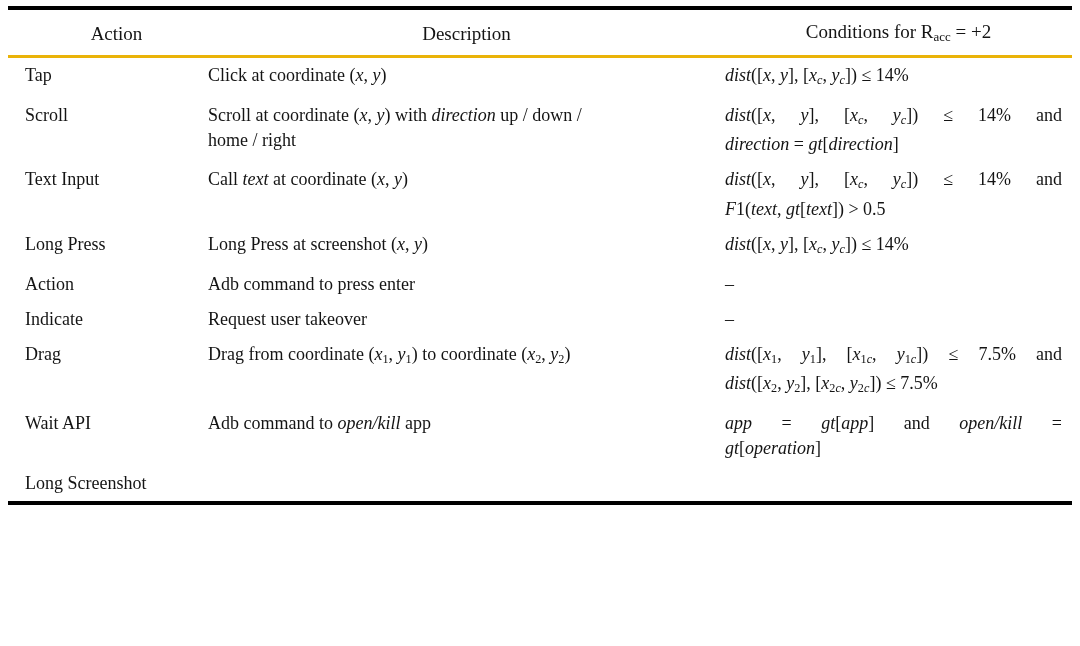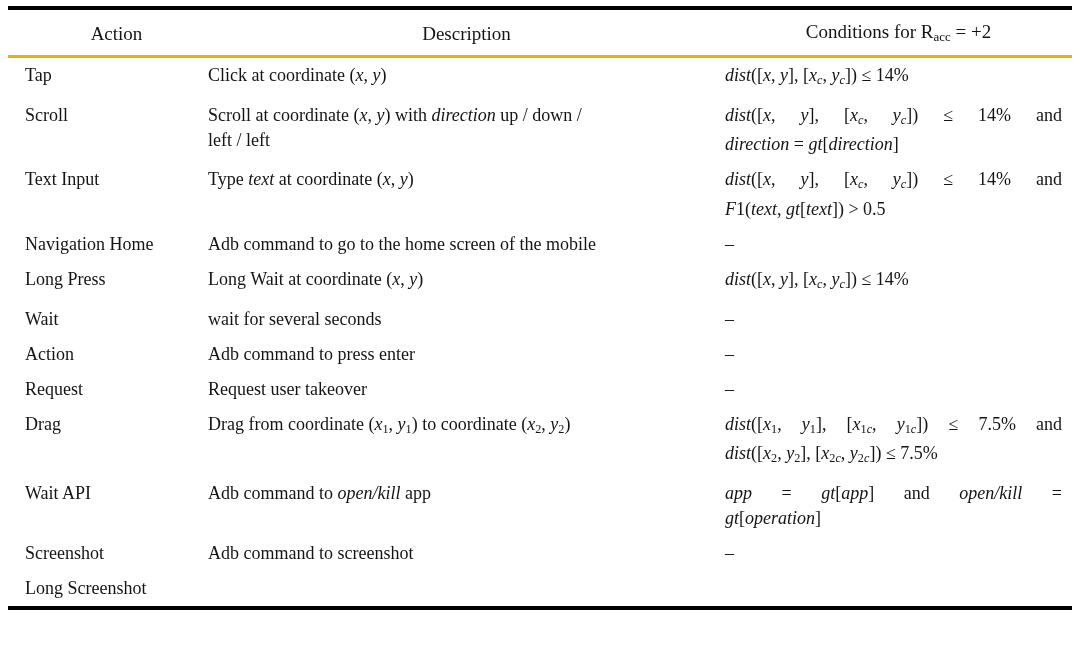--- a/index.html
+++ b/index.html
@@ -55,86 +55,64 @@
           <td class="cond">
             <div class="line"><span class="it">dist</span><span>([</span><span class="it">x</span><span>, </span><span class="it">y</span><span>], [</span><span class="it">x</span><span class="it sub">c</span><span>, </span><span class="it">y</span><span class="it sub">c</span><span>]) ≤ 14%</span></div>
           </td>
         </tr>
         <tr>
           <td class="action">
             <div class="line">Scroll</div>
           </td>
           <td class="desc">
             <div class="line"><span>Scroll at coordinate (</span><span class="it">x</span><span>, </span><span class="it">y</span><span>) with </span><span class="it">direction</span><span> up / down /</span></div>
-            <div class="line"><span>left / left</span></div>
+            <div class="line"><span>home / right</span></div>
           </td>
           <td class="cond">
             <div class="line j"><span class="it">dist</span><span>([</span><span class="it">x</span><span>, </span><span class="it">y</span><span>], [</span><span class="it">x</span><span class="it sub">c</span><span>, </span><span class="it">y</span><span class="it sub">c</span><span>]) ≤ 14% and</span></div>
             <div class="line"><span class="it">direction</span><span> = </span><span class="it">gt</span><span>[</span><span class="it">direction</span><span>]</span></div>
           </td>
         </tr>
         <tr>
           <td class="action">
             <div class="line">Text Input</div>
           </td>
           <td class="desc">
-            <div class="line"><span>Type </span><span class="it">text</span><span> at coordinate (</span><span class="it">x</span><span>, </span><span class="it">y</span><span>)</span></div>
+            <div class="line"><span>Call </span><span class="it">text</span><span> at coordinate (</span><span class="it">x</span><span>, </span><span class="it">y</span><span>)</span></div>
           </td>
           <td class="cond">
             <div class="line j"><span class="it">dist</span><span>([</span><span class="it">x</span><span>, </span><span class="it">y</span><span>], [</span><span class="it">x</span><span class="it sub">c</span><span>, </span><span class="it">y</span><span class="it sub">c</span><span>]) ≤ 14% and</span></div>
             <div class="line"><span class="it">F</span><span>1(</span><span class="it">text</span><span>, </span><span class="it">gt</span><span>[</span><span class="it">text</span><span>]) &gt; 0.5</span></div>
           </td>
         </tr>
         <tr>
           <td class="action">
-            <div class="line">Navigation Home</div>
-          </td>
-          <td class="desc">
-            <div class="line"><span>Adb command to go to the home screen of the mobile</span></div>
-          </td>
-          <td class="cond">
-            <div class="line"><span>–</span></div>
-          </td>
-        </tr>
-        <tr>
-          <td class="action">
             <div class="line">Long Press</div>
           </td>
           <td class="desc">
-            <div class="line"><span>Long Wait at coordinate (</span><span class="it">x</span><span>, </span><span class="it">y</span><span>)</span></div>
+            <div class="line"><span>Long Press at screenshot (</span><span class="it">x</span><span>, </span><span class="it">y</span><span>)</span></div>
           </td>
           <td class="cond">
             <div class="line"><span class="it">dist</span><span>([</span><span class="it">x</span><span>, </span><span class="it">y</span><span>], [</span><span class="it">x</span><span class="it sub">c</span><span>, </span><span class="it">y</span><span class="it sub">c</span><span>]) ≤ 14%</span></div>
-          </td>
-        </tr>
-        <tr>
-          <td class="action">
-            <div class="line">Wait</div>
-          </td>
-          <td class="desc">
-            <div class="line"><span>wait for several seconds</span></div>
-          </td>
-          <td class="cond">
-            <div class="line"><span>–</span></div>
           </td>
         </tr>
         <tr>
           <td class="action">
             <div class="line">Action</div>
           </td>
           <td class="desc">
             <div class="line"><span>Adb command to press enter</span></div>
           </td>
           <td class="cond">
             <div class="line"><span>–</span></div>
           </td>
         </tr>
         <tr>
           <td class="action">
-            <div class="line">Request</div>
+            <div class="line">Indicate</div>
           </td>
           <td class="desc">
             <div class="line"><span>Request user takeover</span></div>
           </td>
           <td class="cond">
             <div class="line"><span>–</span></div>
           </td>
         </tr>
         <tr>
           <td class="action">
@@ -155,31 +133,20 @@
           <td class="desc">
             <div class="line"><span>Adb command to </span><span class="it">open/kill</span><span> app</span></div>
           </td>
           <td class="cond">
             <div class="line j"><span class="it">app</span><span> = </span><span class="it">gt</span><span>[</span><span class="it">app</span><span>] and </span><span class="it">open/kill</span><span> =</span></div>
             <div class="line"><span class="it">gt</span><span>[</span><span class="it">operation</span><span>]</span></div>
           </td>
         </tr>
         <tr>
           <td class="action">
-            <div class="line">Screenshot</div>
-          </td>
-          <td class="desc">
-            <div class="line"><span>Adb command to screenshot</span></div>
-          </td>
-          <td class="cond">
-            <div class="line"><span>–</span></div>
-          </td>
-        </tr>
-        <tr>
-          <td class="action">
             <div class="line">Long Screenshot</div>
           </td>
           <td class="desc">
             <div class="line"></div>
           </td>
           <td class="cond">
             <div class="line"></div>
           </td>
         </tr>
       </tbody>

